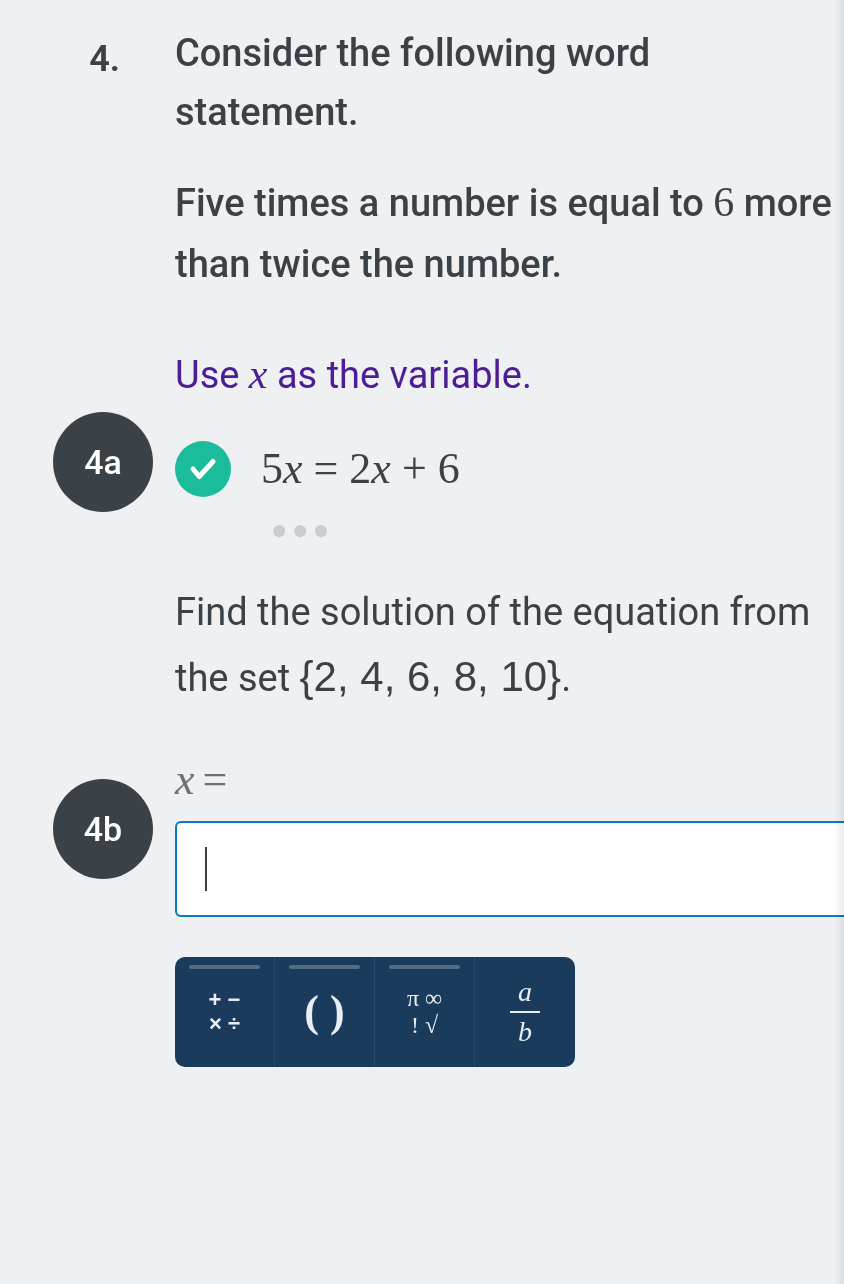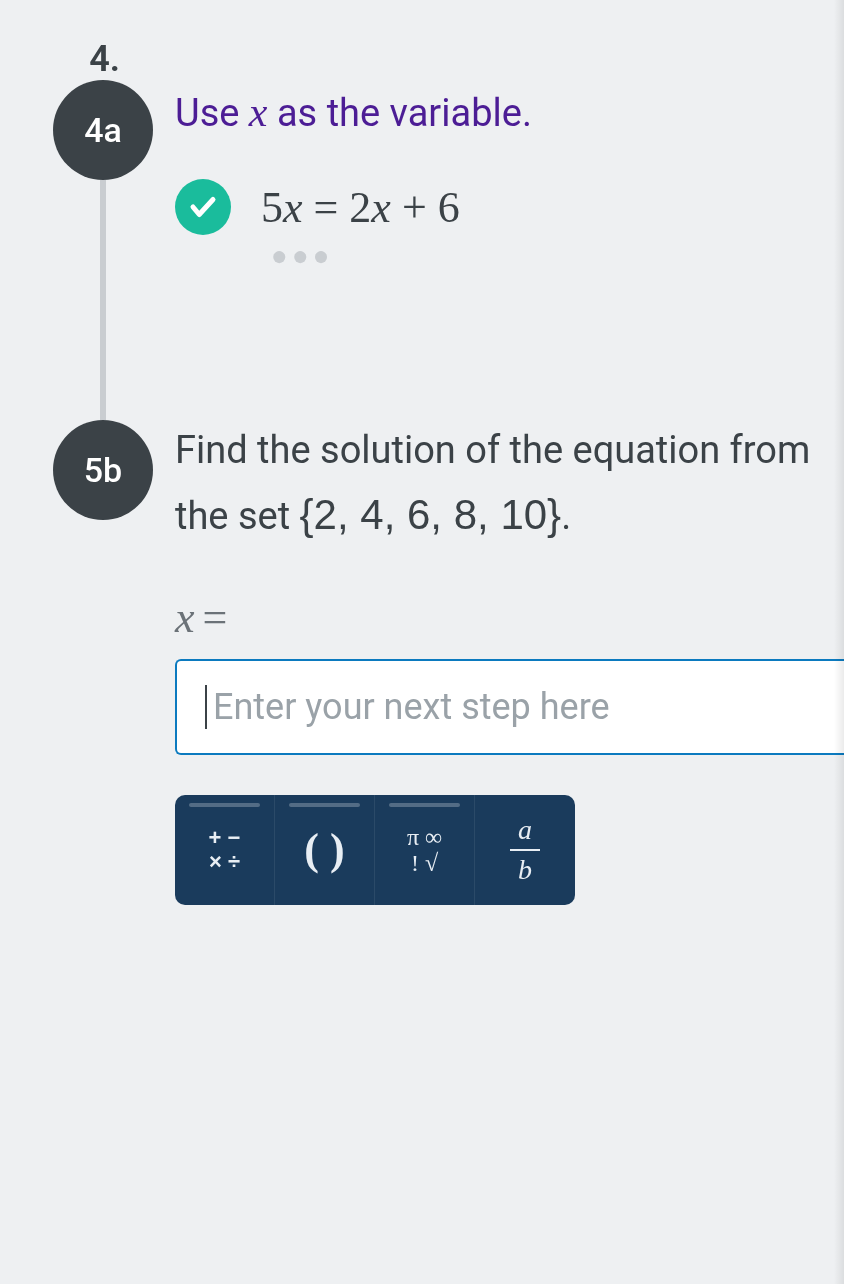--- a/index.html
+++ b/index.html
@@ -68,21 +68,20 @@
     flex-shrink: 0;
     position: relative;
     display: flex;
     justify-content: flex-end;
     padding-right: 22px;
   }
   .badge-wrap {
     position: relative;
     width: 100px;
     display: flex;
-    flex-direction: column;
     align-items: center;
   }
   .badge {
     width: 100px;
     height: 100px;
     border-radius: 50%;
     background: #3b4247;
     color: #fff;
     display: flex;
     align-items: center;
@@ -116,21 +115,21 @@
     line-height: 1.55;
     color: #4c1d95;
     font-weight: 400;
     margin-bottom: 34px;
   }
 
   .answer-row {
     display: flex;
     align-items: center;
     gap: 30px;
-    margin-bottom: 4px;
+    margin-bottom: 16px;
   }
   .check-badge {
     width: 56px;
     height: 56px;
     border-radius: 50%;
     background: #1abc9c;
     display: flex;
     align-items: center;
     justify-content: center;
   }
@@ -254,20 +253,26 @@
 </style>
 </head>
 <body>
 
 <div class="page">
 
   <div class="q-row">
     <div class="q-num-col">
       <div class="q-num">4.</div>
     </div>
+    <div class="q-body-col">
+      <div class="q-text q-text-block">Consider the following word statement.</div>
+      <div class="q-text q-text-block2">
+        <span>Five times a number is equal to </span><span class="mathnum">6</span><span> more than twice the number.</span>
+      </div>
+    </div>
   </div>
 
   <div class="sub-row">
     <div class="sub-num-col">
       <div class="badge-wrap">
         <div class="badge">4a</div>
         <div class="connector"></div>
       </div>
     </div>
     <div class="sub-body-col">
@@ -284,33 +289,32 @@
           <span>5</span><span class="it">x</span><span> = </span><span>2</span><span class="it">x</span><span> + </span><span>6</span>
         </div>
       </div>
       <div class="dots">●●●</div>
     </div>
   </div>
 
   <div class="sub-row">
     <div class="sub-num-col">
       <div class="badge-wrap">
-        <div class="badge">5b</div>
+        <div class="badge">4b</div>
       </div>
     </div>
     <div class="sub-body-col pb-sm">
       <div class="set-text">
         <span>Find the solution of the equation from the set </span><span class="mathset">{2, 4, 6, 8, 10}</span><span>.</span>
       </div>
       <div class="xequals">
         <span>x</span><span class="eq">=</span>
       </div>
       <div class="input-box">
         <div class="cursor"></div>
-        <div class="placeholder">Enter your next step here</div>
       </div>
 
       <div class="toolbar">
         <div class="tool">
           <div class="tool-top-bar"></div>
           <div class="tool-ops">+ −</div>
           <div class="tool-ops">× ÷</div>
         </div>
         <div class="tool">
           <div class="tool-top-bar"></div>

